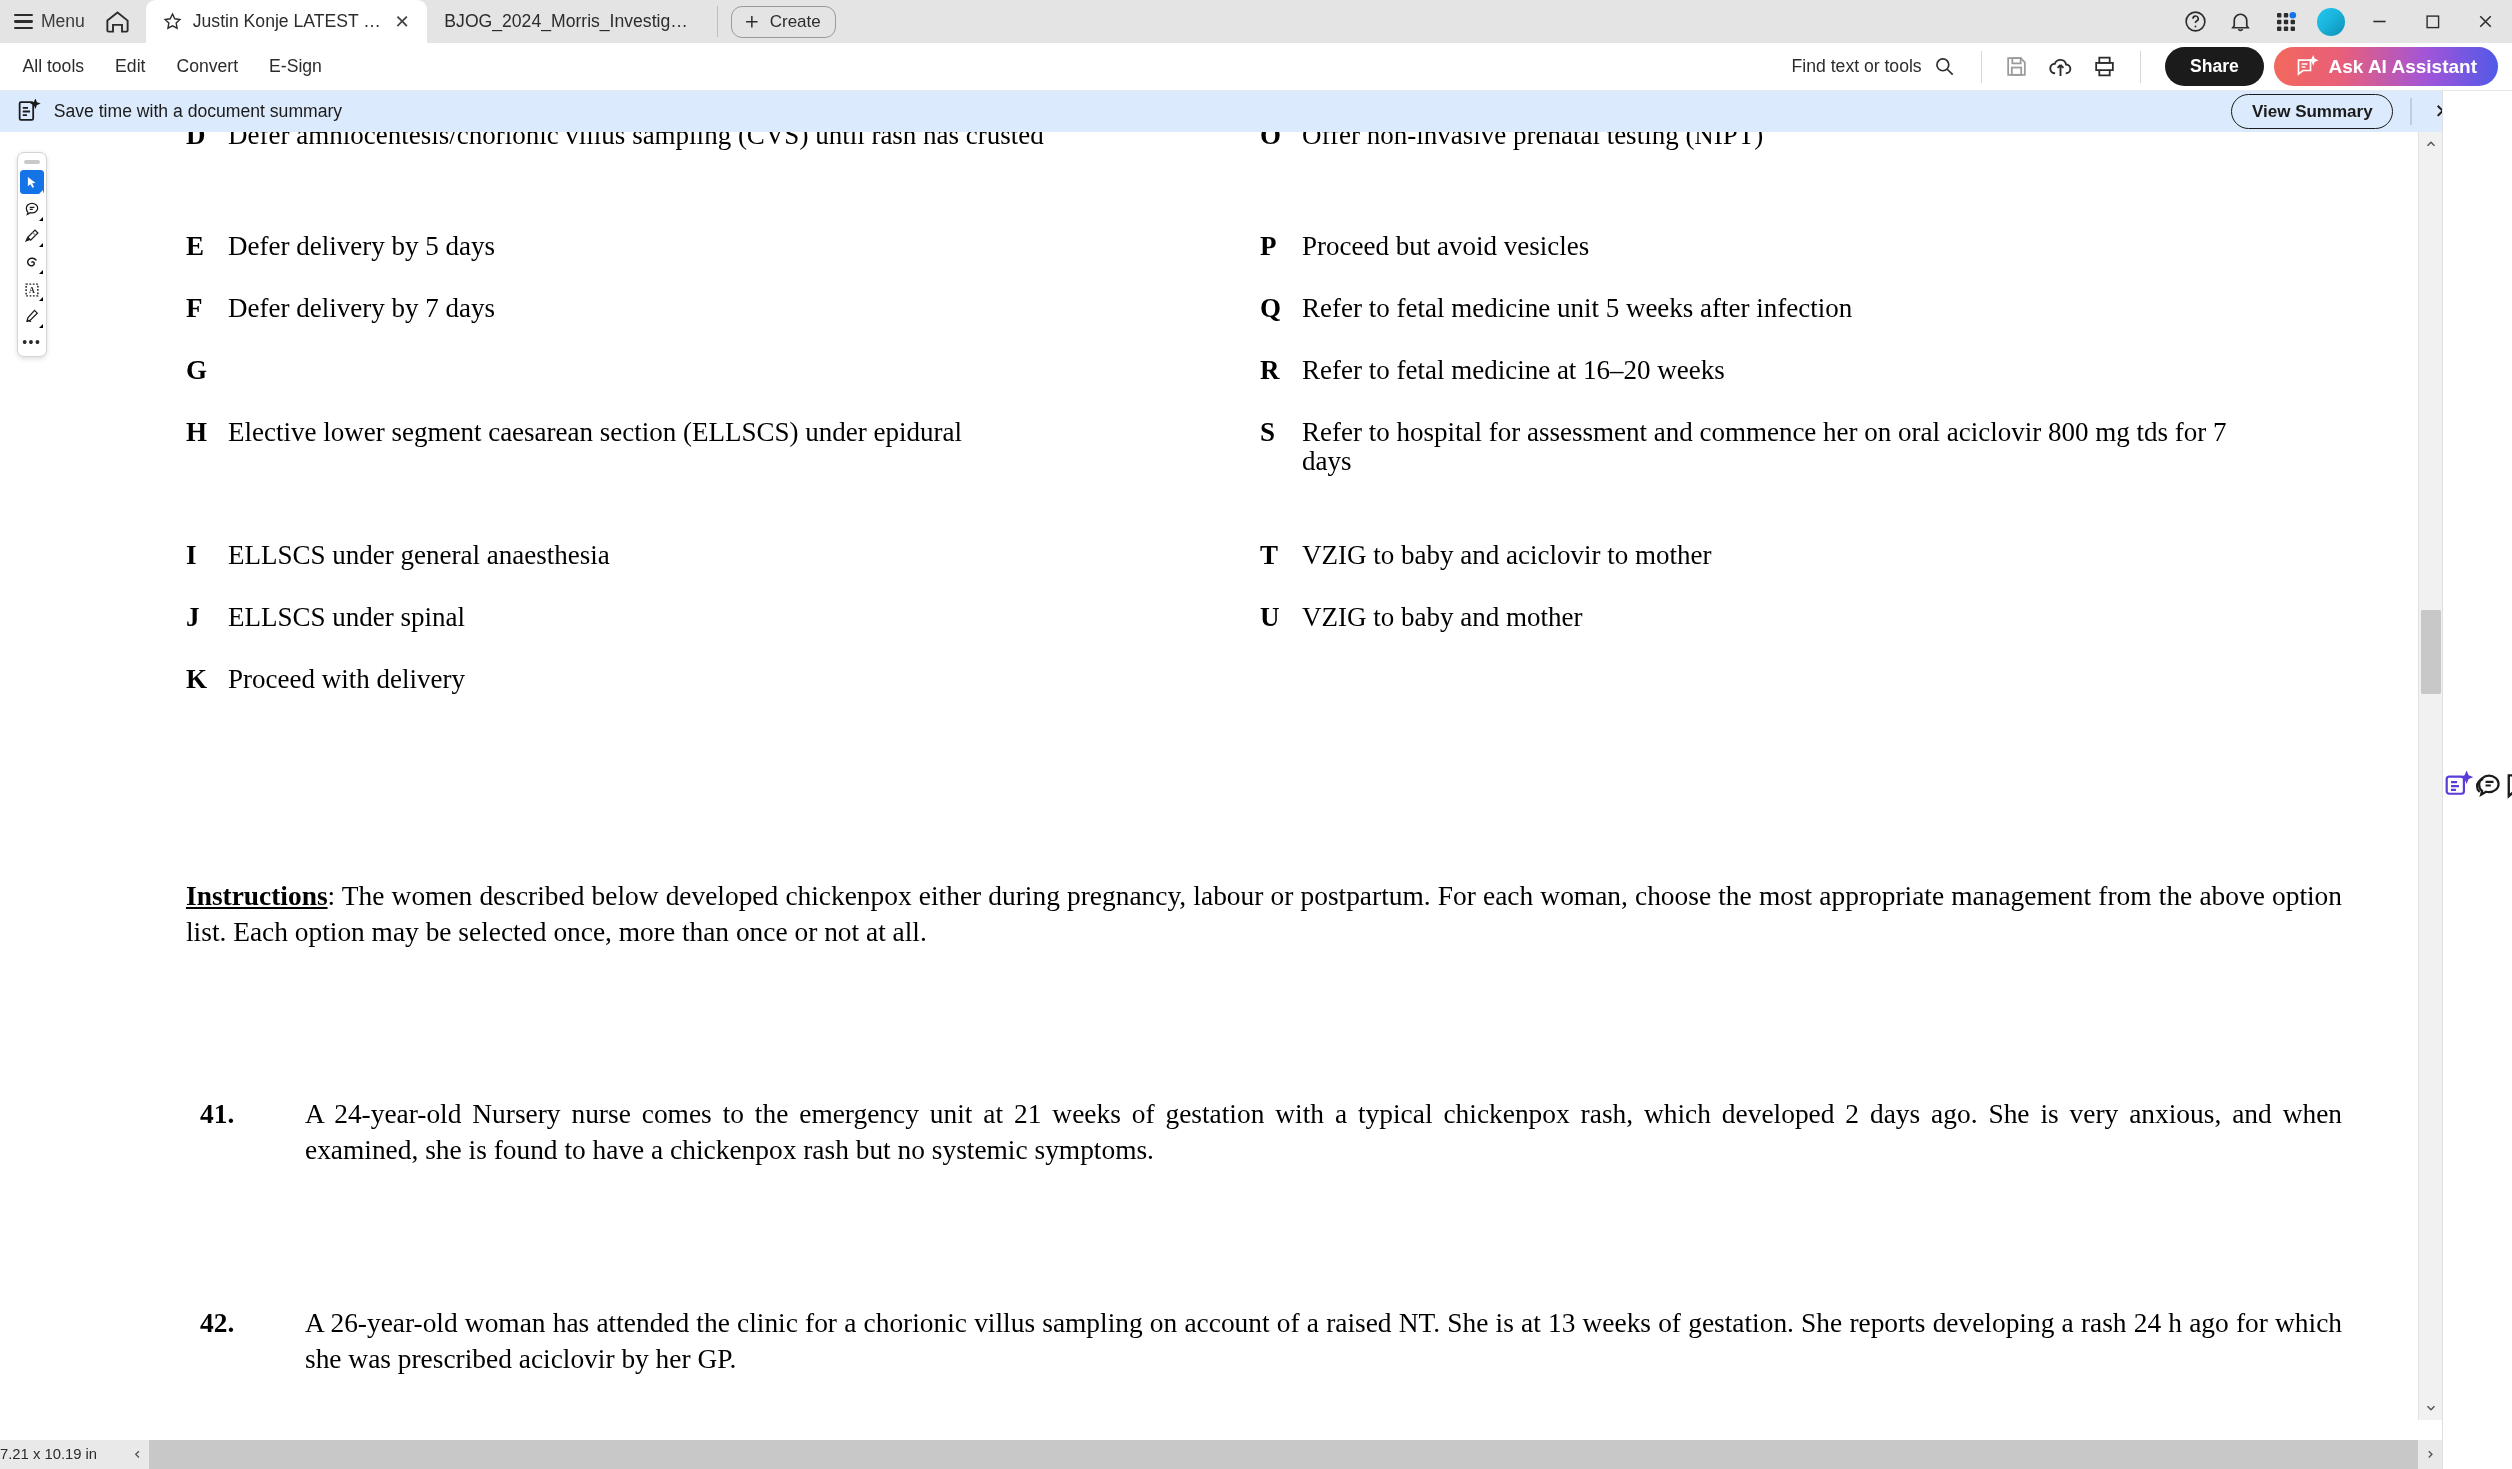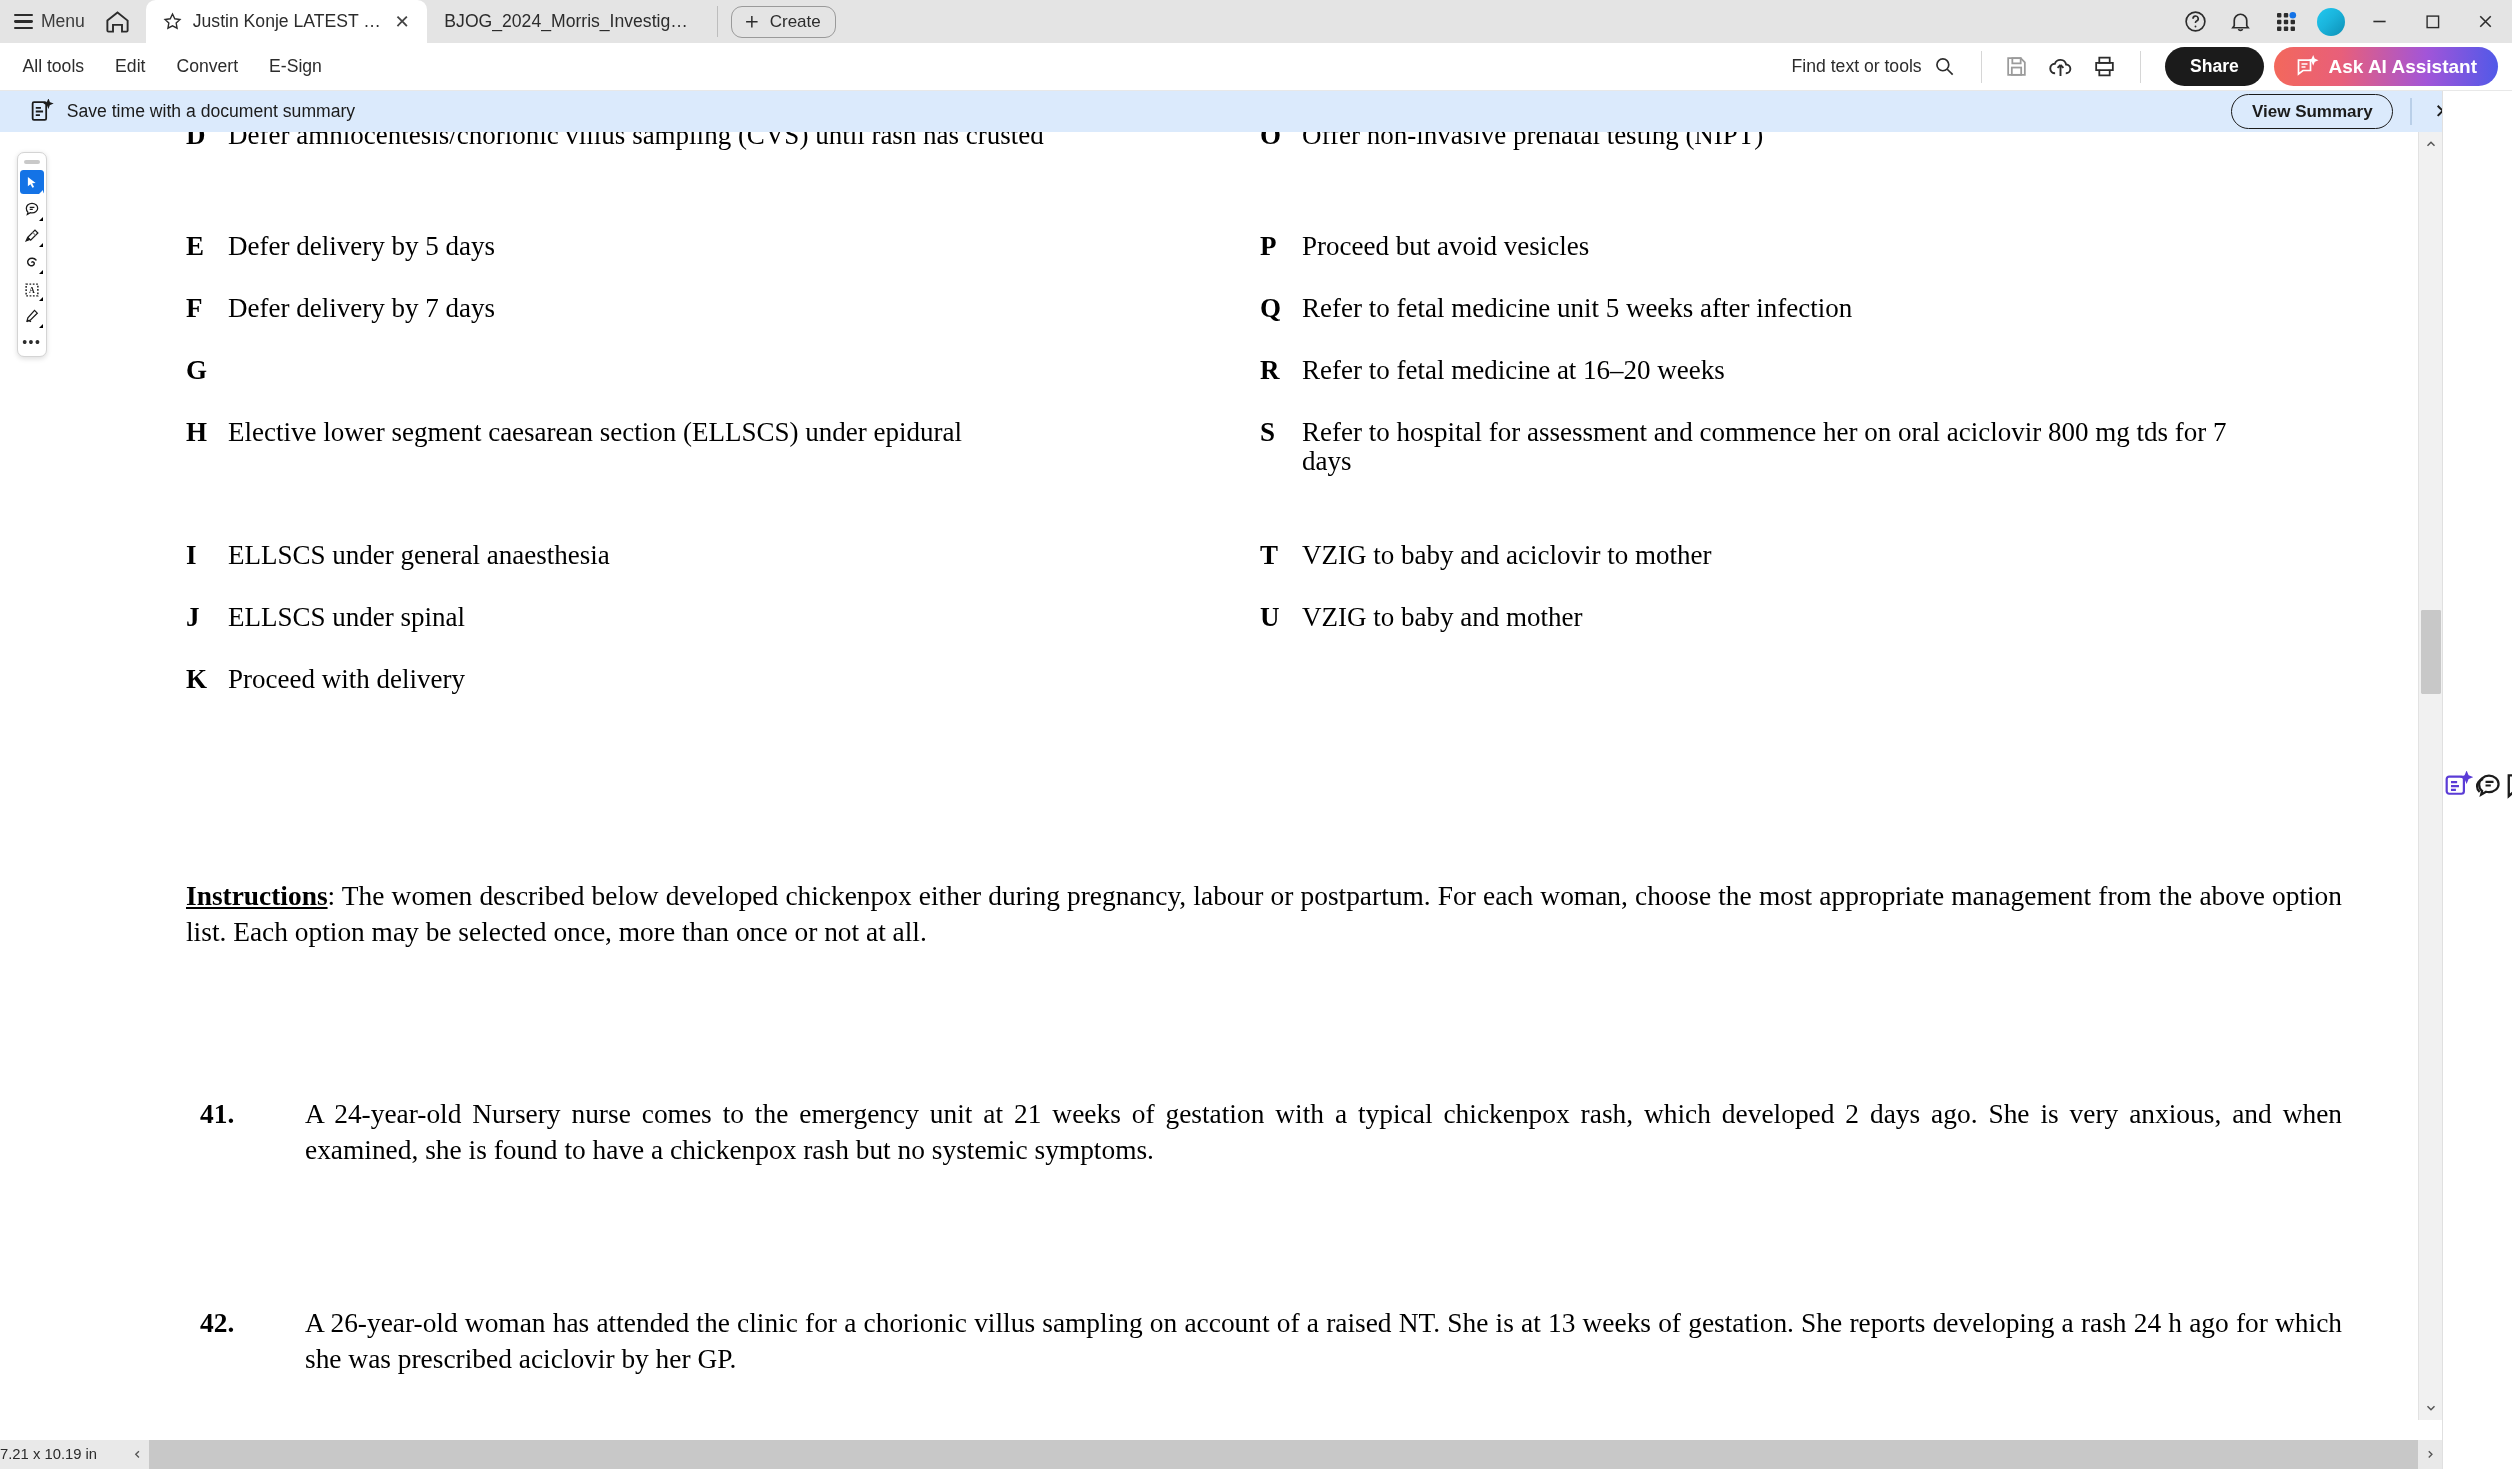--- a/index.html
+++ b/index.html
@@ -66,21 +66,21 @@
   .ai-btn {
     background: linear-gradient(90deg, #f3685c 0%, #e85f7a 30%, #a255d8 68%, #5159e8 100%);
     color: #fff; border-radius: 19.7px; height: 39px;
     display: flex; align-items: center; gap: 9.8px; padding: 0 21px; font-size: 19px; font-weight: 600;
     margin-left: 9.8px;
   }
 
   
   .banner {
     position: absolute; left: 0; top: 91px; width: 2475px; height: 41px;
-    background: #dbeafc; display: flex; align-items: center; padding: 0 0 0 29px;
+    background: #dbeafc; display: flex; align-items: center; padding: 0 0 0 16px;
   }
   .banner-text { font-size: 17.6px; color: #1b1b1b; margin-left: 12.7px; }
   .banner-right { margin-left: auto; display: flex; align-items: center; gap: 0; padding-right: 18.3px; }
   .view-summary {
     border: 1.4px solid #1b1b1b; border-radius: 18.3px; height: 35px;
     display: flex; align-items: center; padding: 0 19.7px; font-size: 17px; color: #1b1b1b; font-weight: 600;
   }
   .banner-sep { width: 1.4px; height: 27px; background: #b9cfe8; margin: 0 17px; }
   .banner-close { width: 28px; height: 28px; display: flex; align-items: center; justify-content: center; font-size: 19.7px; color: #1b1b1b; }
 

